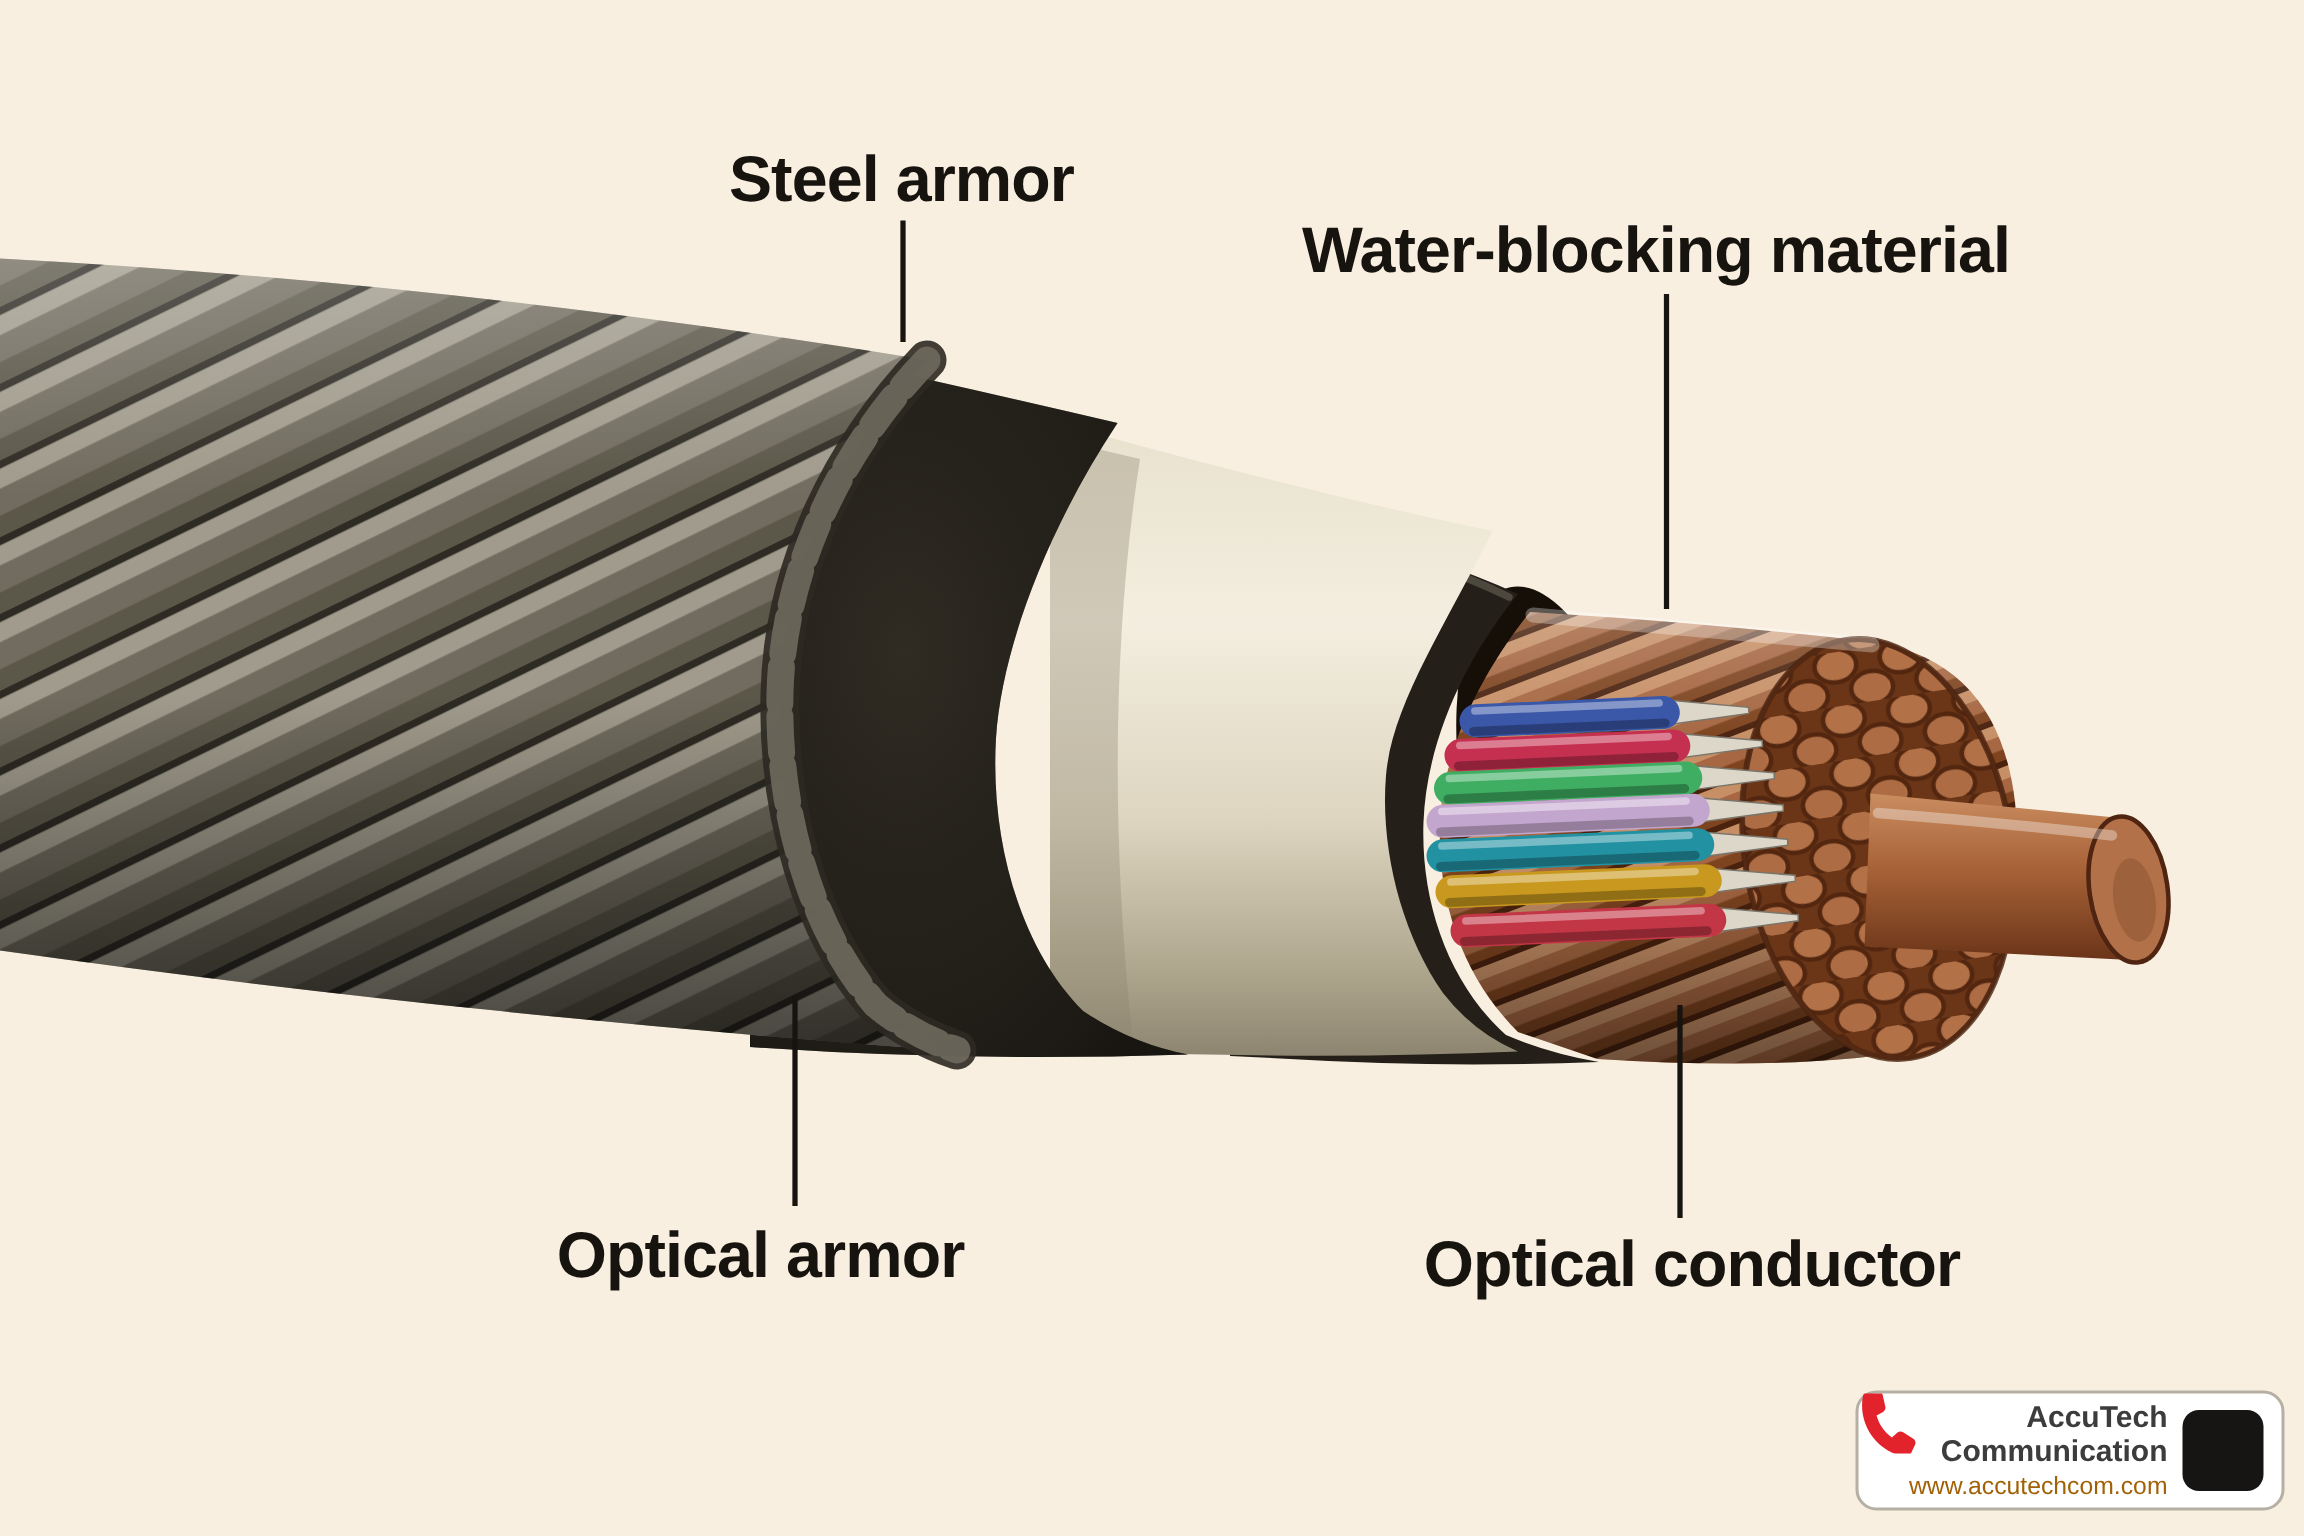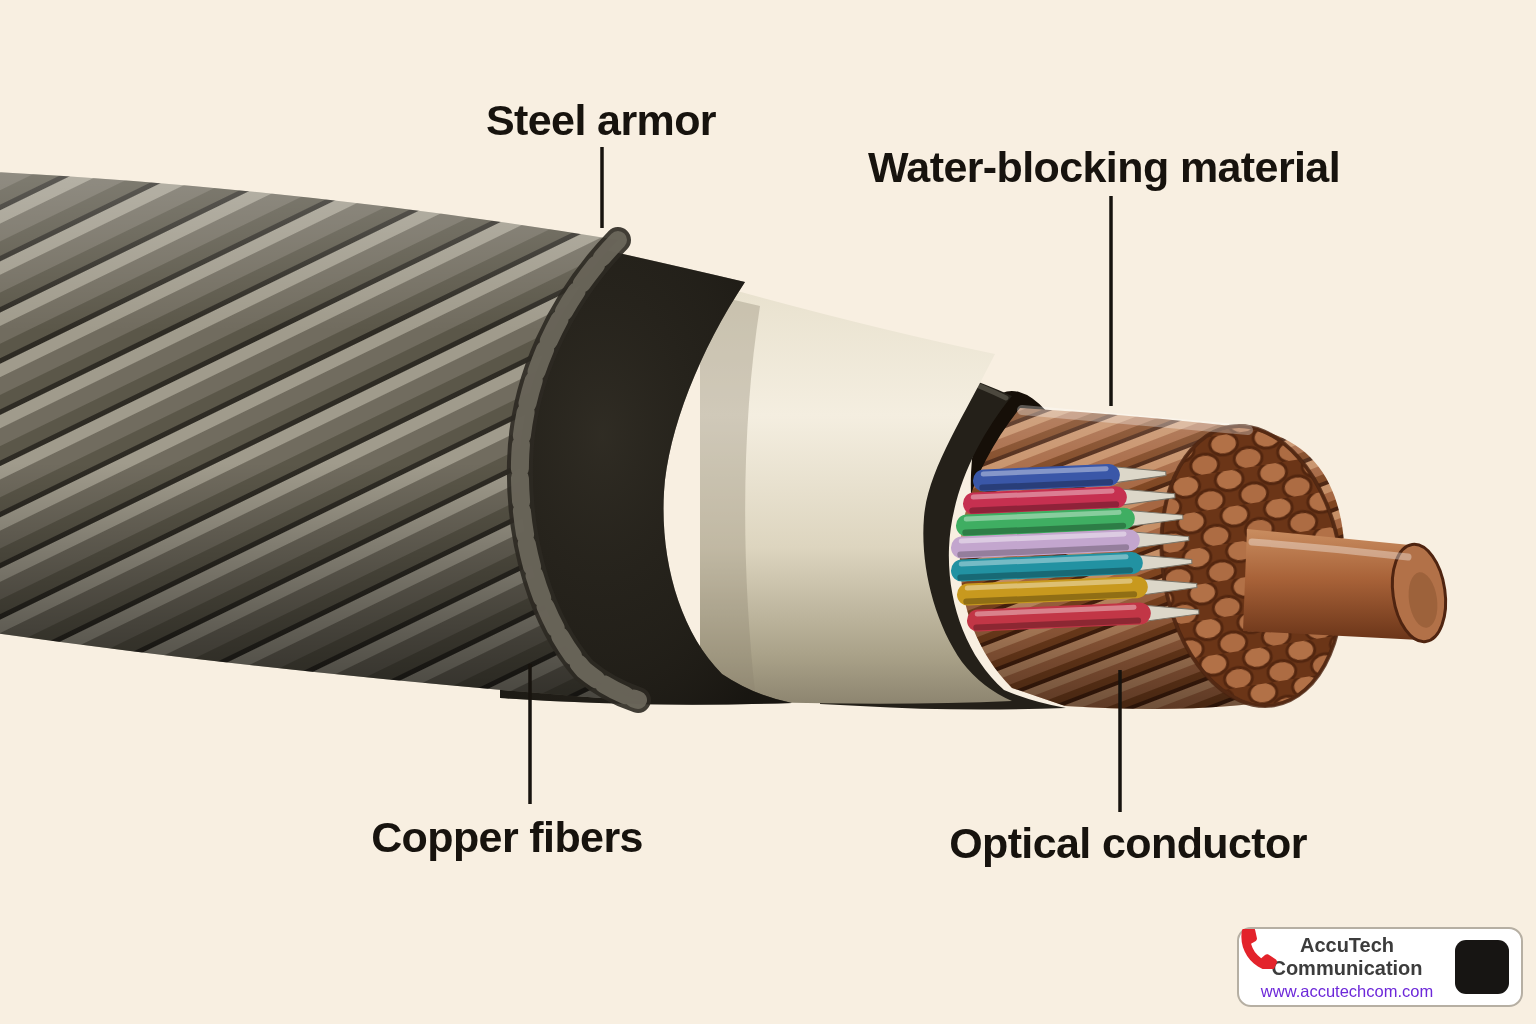--- a/index.html
+++ b/index.html
@@ -5,23 +5,23 @@
   html,body{margin:0;padding:0;background:#f8efe1;}
   .stage{position:relative;width:1536px;height:1024px;overflow:hidden;
          font-family:"Liberation Sans",sans-serif;background:#f8efe1;}
   svg{position:absolute;left:0;top:0;}
   .callout{position:absolute;transform:translateX(-50%);white-space:nowrap;
            font-weight:700;font-size:43px;letter-spacing:-0.6px;color:#17130e;}
   .logo-card{position:absolute;left:1237px;top:927px;width:286px;height:80px;
              box-sizing:border-box;background:#ffffff;border:2px solid #b6afa3;
              border-radius:14px;display:flex;align-items:center;justify-content:flex-end;
              gap:10px;padding:0 12px 0 10px;}
-  .logo-text{text-align:center;line-height:1.15;}
+  .logo-text{text-align:right;line-height:1.15;}
   .logo-title{font-weight:700;font-size:20px;color:#3c3c3c;}
-  .logo-url{font-size:16.5px;color:#6d28d9;margin-top:2px;}
+  .logo-url{font-size:16.5px;color:#a16207;margin-top:2px;}
   .logo-icon{width:54px;height:54px;border-radius:11px;background:#171513;
              display:flex;align-items:center;justify-content:center;flex:0 0 auto;}
 </style>
 </head>
 <body>
 
 <div class="stage">
 
 <svg width="1536" height="1024" viewBox="0 0 1536 1024">
   <defs>
@@ -182,21 +182,21 @@
   <g stroke="#17130e" stroke-width="3.5">
     <line x1="602" y1="147" x2="602" y2="228"></line>
     <line x1="1111" y1="196" x2="1111" y2="406"></line>
     <line x1="530" y1="664" x2="530" y2="804"></line>
     <line x1="1120" y1="670" x2="1120" y2="812"></line>
   </g>
 </svg>
 
 <div class="callout" style="left:1104px;top:143px;">Water-blocking material</div>
 <div class="callout" style="left:601px;top:96px;">Steel armor</div>
-<div class="callout" style="left:507px;top:813px;">Copper fibers</div>
+<div class="callout" style="left:507px;top:813px;">Optical armor</div>
 <div class="callout" style="left:1128px;top:819px;">Optical conductor</div>
 
 <div class="logo-card">
   <div class="logo-text">
     <div class="logo-title">AccuTech Communication</div>
     <div class="logo-url">www.accutechcom.com</div>
   </div>
   <div class="logo-icon">
     <svg width="40" height="40" viewBox="0 0 512 512">
       <g transform="rotate(10 256 256)">

